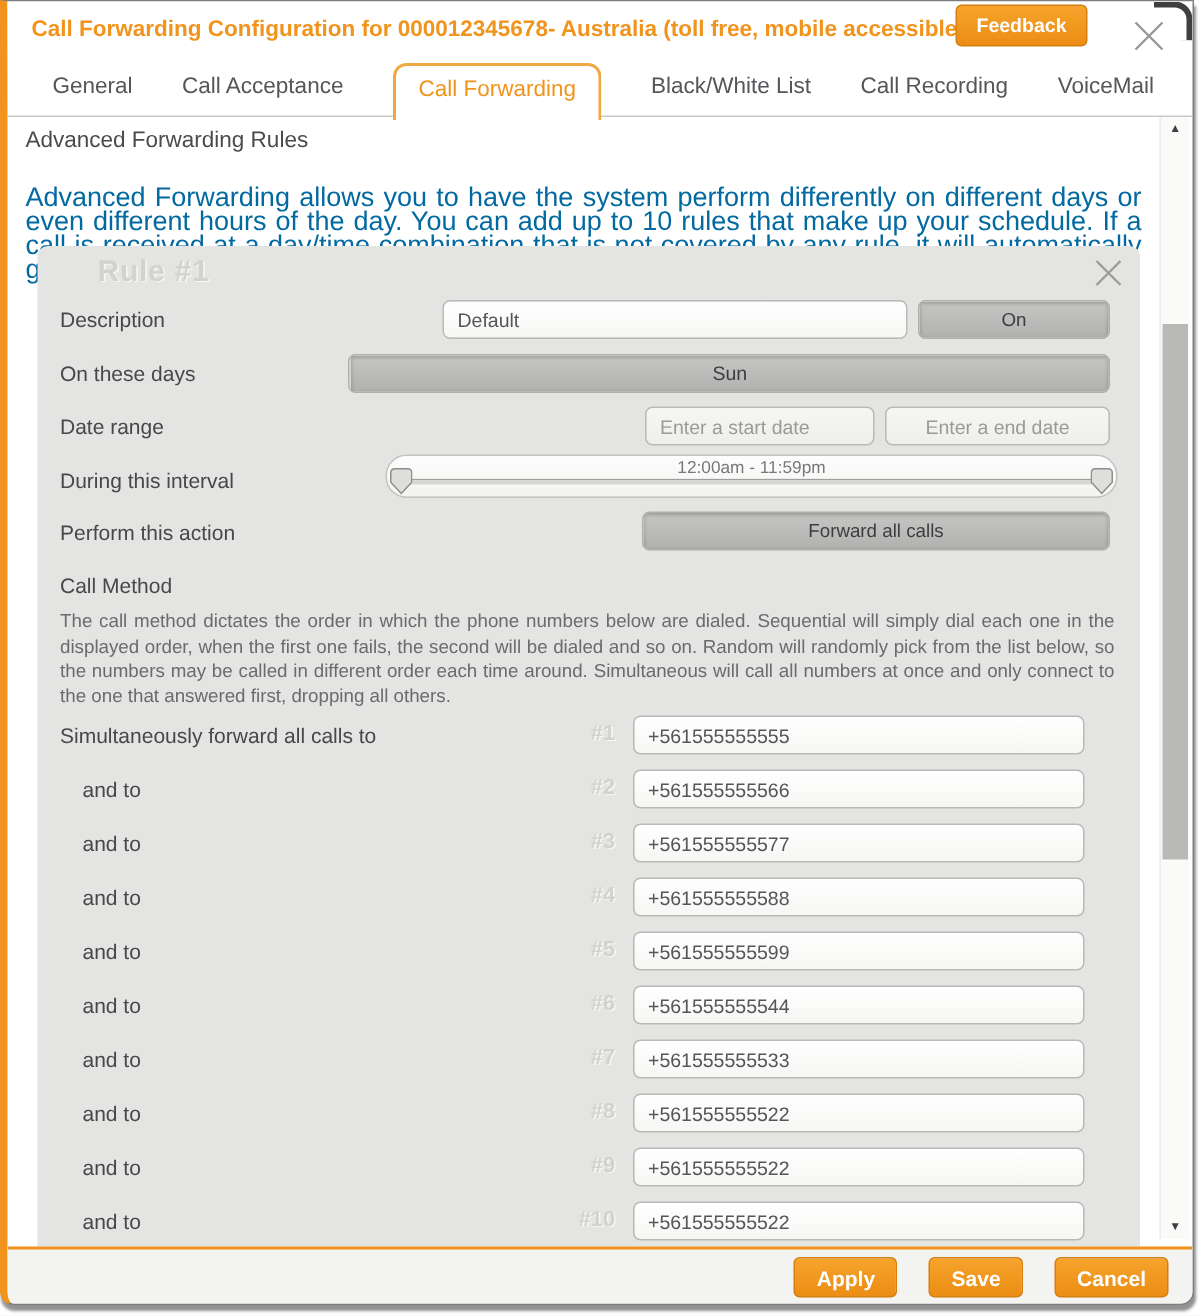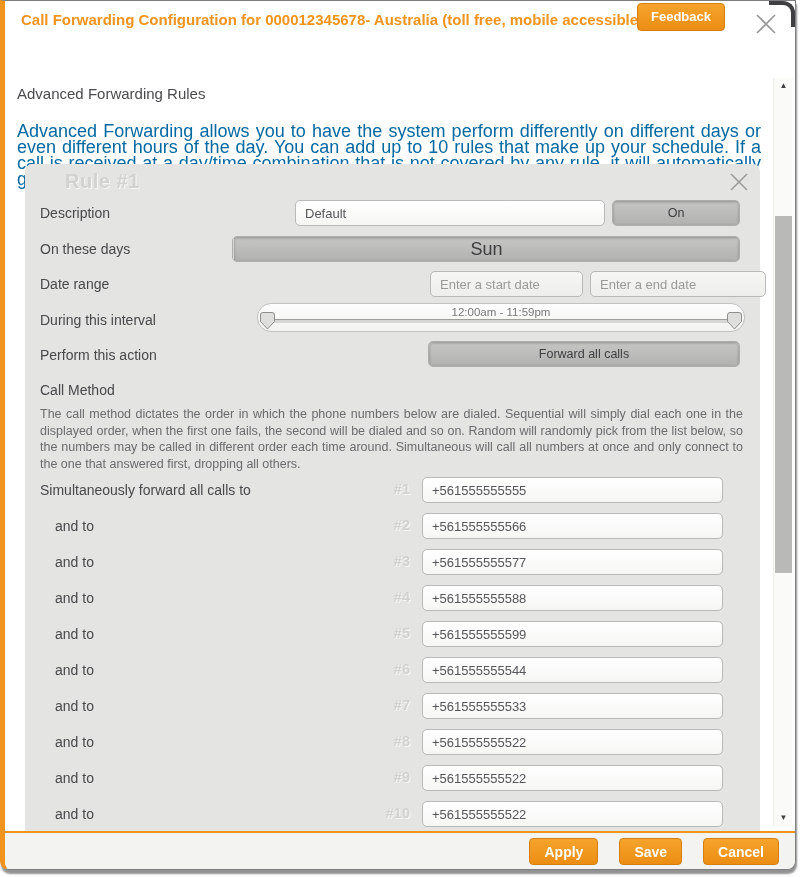--- a/index.html
+++ b/index.html
@@ -51,21 +51,21 @@
   .date-input{background:linear-gradient(#f6f6f4,#eeeeec);}
   .date-input::placeholder{color:#9a9a98;}
   
   .seg-group{position:absolute;height:26px;display:flex;border:1px solid #aeaeac;border-radius:5px;
     overflow:hidden;background:#fff;box-sizing:border-box;flex-direction:column;}
   .seg{flex:1;text-align:center;font-size:12.5px;line-height:24px;color:#66676a;
     background:linear-gradient(#fefefe,#f2f2f0);border-left:1px solid #c6c6c4;cursor:pointer;white-space:nowrap;padding:0 8px;}
   .seg:first-child{border-left:none;}
   .seg.selected{background:linear-gradient(#c6c6c4,#b1b1af);color:#3c3d3f;
     box-shadow:inset 0 1px 3px rgba(0,0,0,.28);}
-  .days-group .seg{border-left:1px solid #d8d8d6;font-size:18px;}
+  .days-group .seg{border-left:1px solid #d8d8d6;font-size:13px;}
   
   .slider{position:absolute;height:29px;background:linear-gradient(#fdfdfd,#f3f3f1);
     border:1px solid #c2c2c0;border-radius:14px;box-sizing:border-box;}
   .slider-value{position:absolute;left:0;right:0;top:2px;text-align:center;font-size:11.5px;color:#77787a;}
   .slider-track{position:absolute;left:9px;right:9px;bottom:8px;height:3px;background:#d7d7d5;
     border-top:1px solid #9e9e9c;border-radius:2px;}
   .slider-handle{position:absolute;bottom:1px;width:15px;height:18px;cursor:pointer;}
   .slider-handle.left{left:2px;}
   .slider-handle.right{right:2px;}
   
@@ -94,20 +94,28 @@
   <div class="dialog">
 
     <div class="hdr-title">Call Forwarding Configuration for 000012345678- Australia (toll free, mobile accessible)</div>
     <div class="feedback-btn">Feedback</div>
     <div class="dlg-close">
       <svg class="x-icon" width="24" height="24" viewBox="0 0 24 24">
           <path d="M3 3 L21 21 M21 3 L3 21" stroke="#98989a" stroke-width="1.6" fill="none"></path>
         </svg>
     </div>
 
+    <div class="tabs">
+      <div class="tab">General</div>
+      <div class="tab">Call Acceptance</div>
+      <div class="tab active">Call Forwarding</div>
+      <div class="tab">Black/White List</div>
+      <div class="tab">Call Recording</div>
+      <div class="tab">VoiceMail</div>
+    </div>
 
     <div class="intro-heading">Advanced Forwarding Rules</div>
     <div class="intro-body">Advanced Forwarding allows you to have the system perform differently on different days or even different hours of the day. You can add up to 10 rules that make up your schedule. If a call is received at a day/time combination that is not covered by any rule, it will automatically go to voicemail, if voicemail is enabled, or will be rejected otherwise.</div>
 
     <div class="rule-panel">
       <div class="rule-title emboss">Rule #1</div>
       <div class="rule-close">
         <svg class="x-icon" width="22" height="22" viewBox="0 0 22 22">
             <path d="M3 3 L19 19 M19 3 L3 19" stroke="#9a9a98" stroke-width="1.5" fill="none"></path>
           </svg>
@@ -127,21 +135,21 @@
         <div class="seg selected">Tue</div>
         <div class="seg selected">Wed</div>
         <div class="seg selected">Thu</div>
         <div class="seg selected">Fri</div>
         <div class="seg selected">Sat</div>
         <div class="seg selected">Hol</div>
       </div>
 
       <div class="row-label" style="top:112px">Date range</div>
       <input class="text-input date-input" style="left: 405px; top: 107px; width: 153px;" placeholder="Enter a start date">
-      <input class="text-input date-input" style="left: 565px; top: 107px; width: 176px;" placeholder="Enter a end date">
+      <input class="text-input date-input" style="left: 565px; top: 107px; width: 150px; text-align: center;" placeholder="Enter a end date">
 
       <div class="row-label" style="top:148px">During this interval</div>
       <div class="slider" style="left:232px;top:139px;width:488px">
         <div class="slider-value">12:00am - 11:59pm</div>
         <div class="slider-track"></div>
         <div class="slider-handle left">
           <svg width="15" height="18" viewBox="0 0 15 18">
               <path d="M3 .5 h9 a2.5 2.5 0 0 1 2.5 2.5 v6.5 L7.5 17 .5 9.5 V3 A2.5 2.5 0 0 1 3 .5 Z" fill="#dededc" stroke="#8e8e8c"></path>
             </svg>
         </div>

